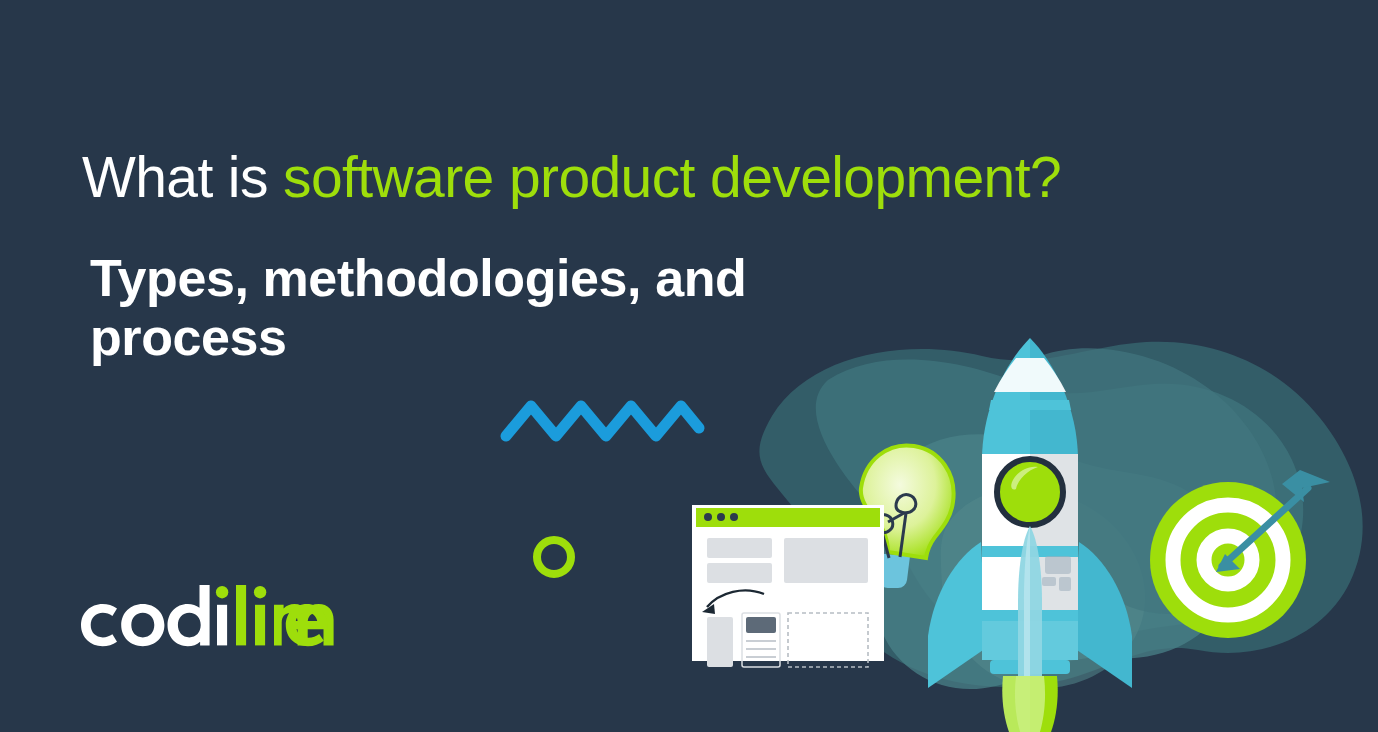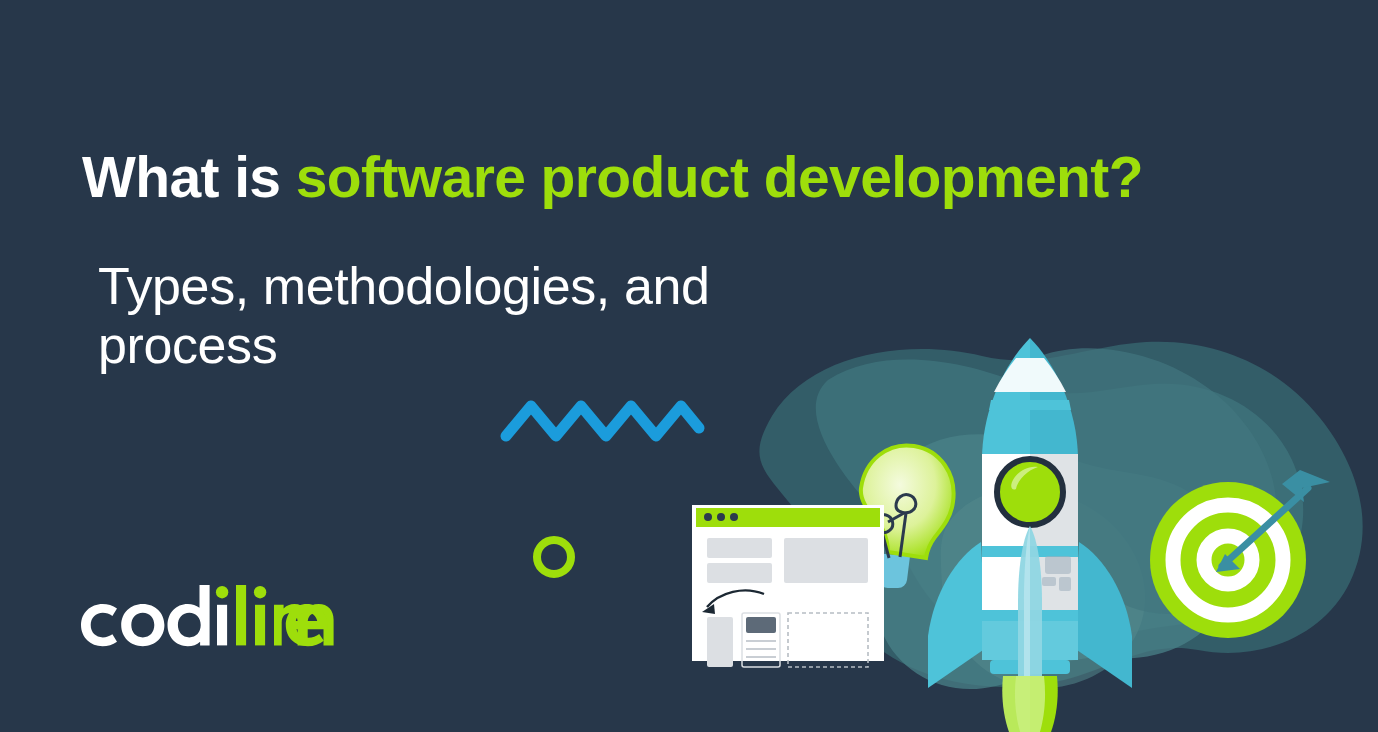--- a/index.html
+++ b/index.html
@@ -20,34 +20,34 @@
 
   
   #text-block {
     position: absolute;
     left: 82px;
     top: 148px;
     width: 780px;
   }
   #headline {
     font-size: 57px;
-    font-weight: bold;
+    font-weight: normal;
     line-height: 1.05;
     letter-spacing: -0.6px;
     color: #ffffff;
     margin: 0;
     white-space: nowrap;
   }
   #headline .accent { color: #9ede0b; }
 
   #subheadline {
-    margin: 16px;
+    margin: 8px;
     padding-top: 33px;
     font-size: 52px;
-    font-weight: normal;
+    font-weight: bold;
     line-height: 1.13;
     letter-spacing: -0.4px;
     color: #ffffff;
     max-width: 690px;
   }
 
   
   #logo {
     position: absolute;
     left: 80px;

